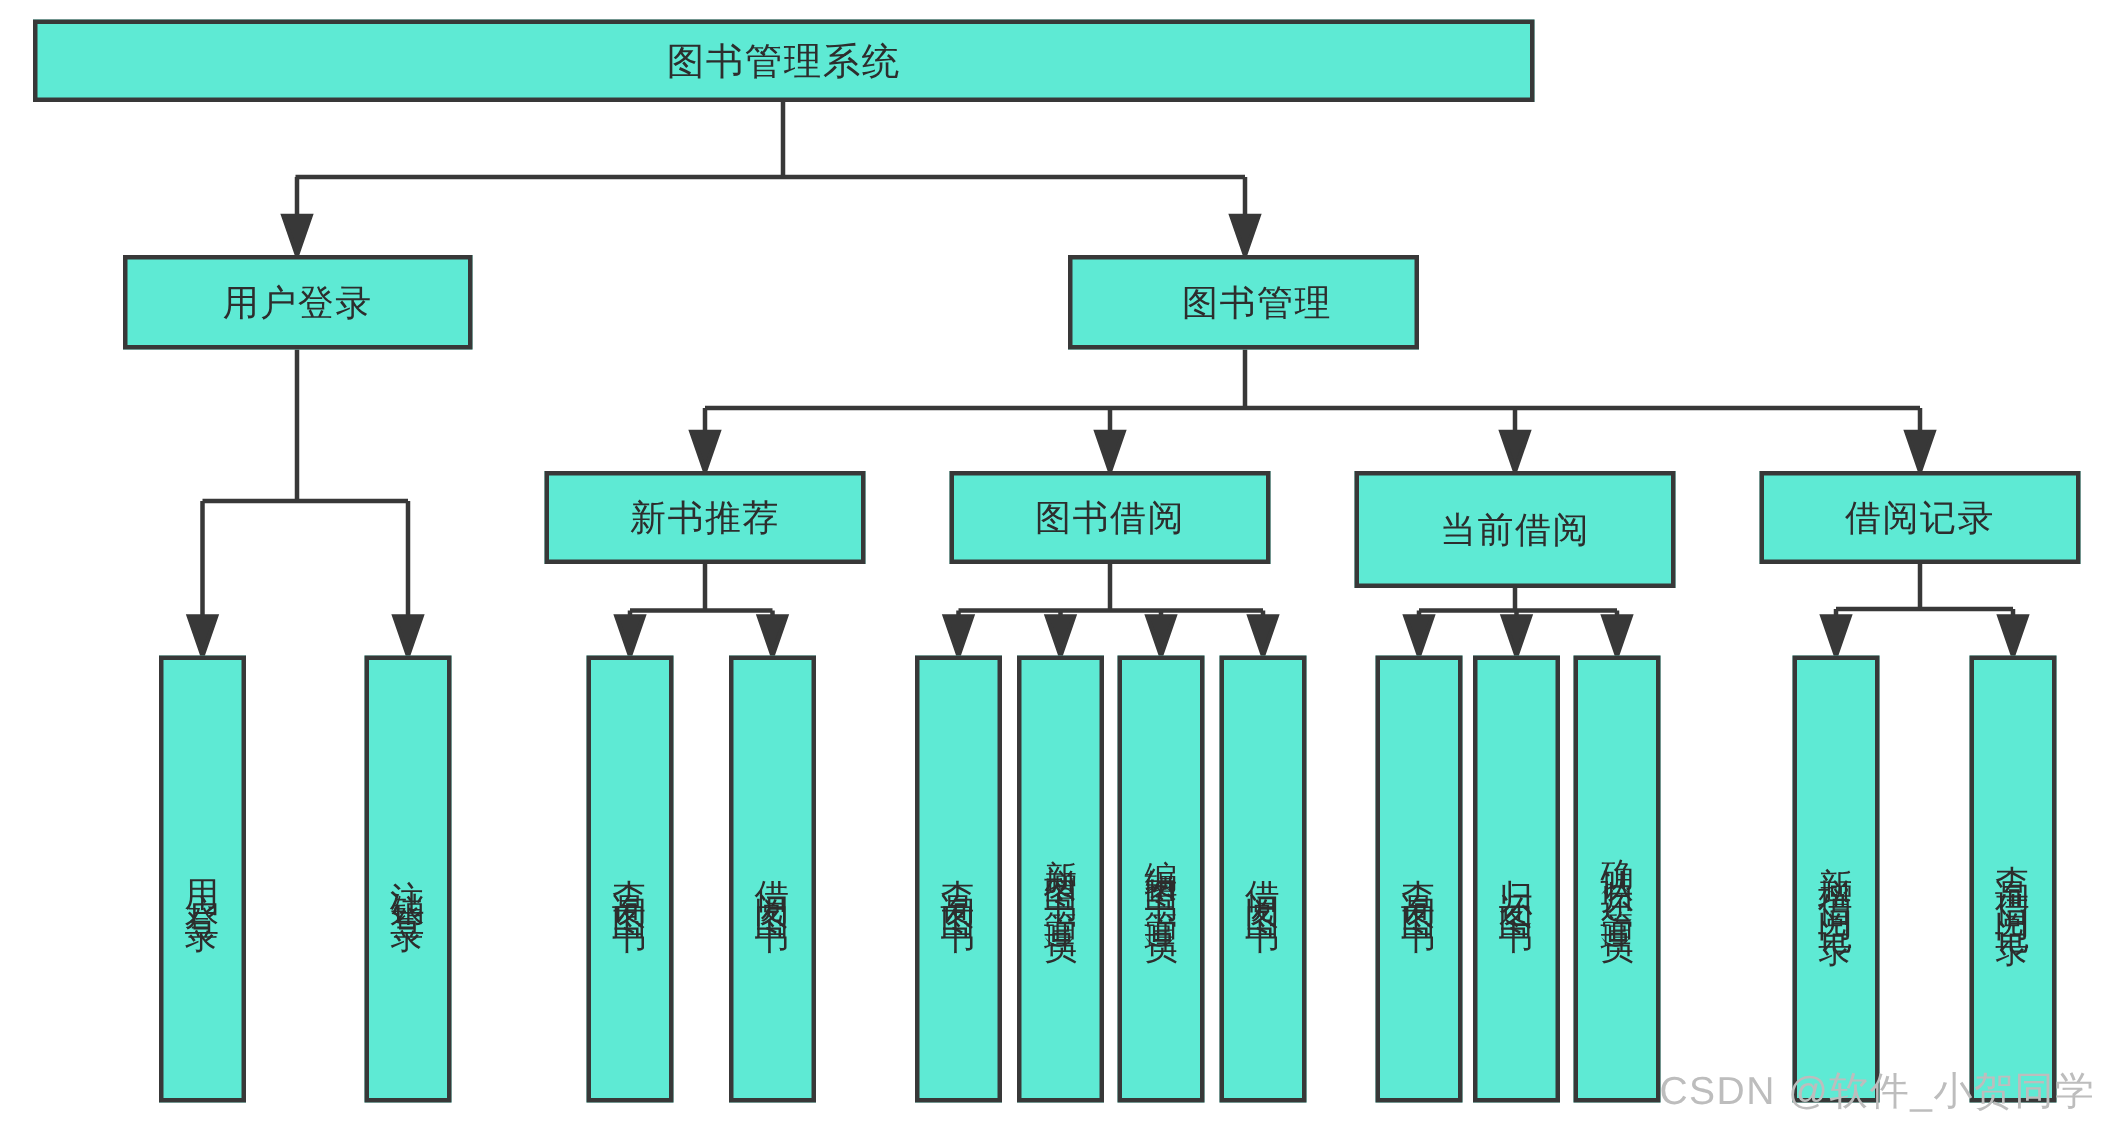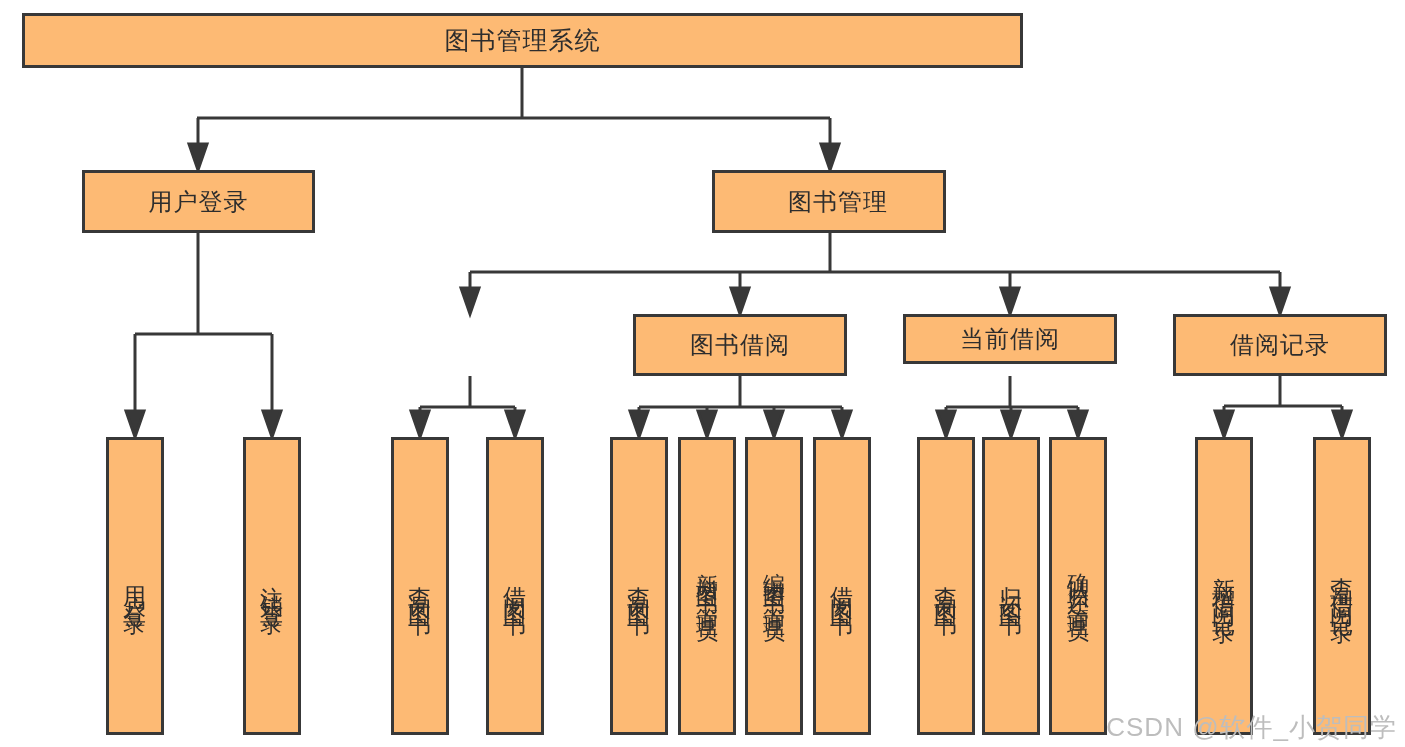--- a/index.html
+++ b/index.html
@@ -20,21 +20,21 @@
     position: absolute;
     left: 0;
     top: 0;
     width: 1405px;
     height: 747px;
     z-index: 1;
   }
   .node {
     position: absolute;
     box-sizing: border-box;
-    background: #fdba74;
+    background: #5eead4;
     border: 3px solid #383838;
     color: #2d2d2d;
     z-index: 2;
   }
   .h-node {
     display: flex;
     align-items: center;
     justify-content: center;
     font-size: 24px;
     letter-spacing: 1px;
@@ -124,22 +124,23 @@
         <polygon points="1333,411 1351,411 1342,437"></polygon>
       </g>
     </g>
   </svg>
 
   <div class="node h-node root" style="left:22px; top:13px; width:1001px; height:55px;">图书管理系统</div>
 
   <div class="node h-node" style="left:82px; top:170px; width:233px; height:63px;">用户登录</div>
   <div class="node h-node" style="left:712px; top:170px; width:234px; height:63px;padding-left:18px;">图书管理</div>
 
+  <div class="node h-node" style="left:363px; top:314px; width:214px; height:62px;">新书推荐</div>
   <div class="node h-node" style="left:633px; top:314px; width:214px; height:62px;">图书借阅</div>
-  <div class="node h-node" style="left:903px; top:314px; width:214px; height:50px;">当前借阅</div>
+  <div class="node h-node" style="left:903px; top:314px; width:214px; height:78px;">当前借阅</div>
   <div class="node h-node" style="left:1173px; top:314px; width:214px; height:62px;">借阅记录</div>
 
   <div class="node v-node" style="left:106px;">用户登录</div>
   <div class="node v-node" style="left:243px;">注销登录</div>
 
   <div class="node v-node" style="left:391px;">查询图书</div>
   <div class="node v-node" style="left:486px;">借阅图书</div>
 
   <div class="node v-node" style="left:610px;">查询图书</div>
   <div class="node v-node v-long" style="left:678px;">新增图书（管理员）</div>

